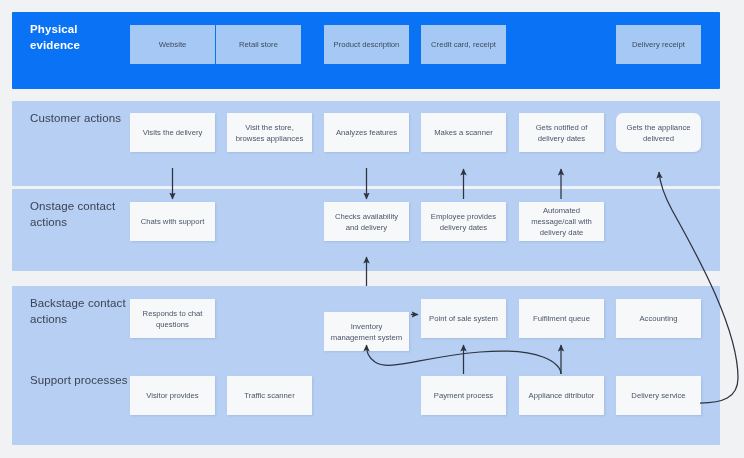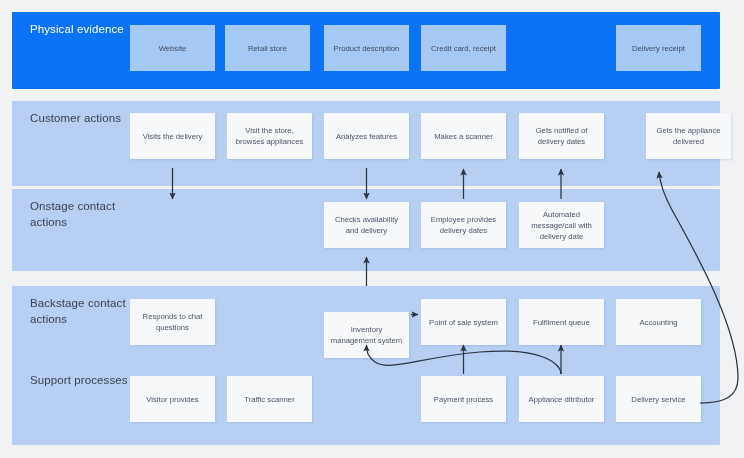--- a/index.html
+++ b/index.html
@@ -27,25 +27,25 @@
   .lane-title {
     position: absolute;
     left: 18px;
     top: 10px;
     width: 100px;
     font-size: 11.5px;
     line-height: 15.5px;
     color: #3b4252;
     letter-spacing: 0.1px;
   }
-  .header-lane .lane-title { color: #ffffff; font-weight: normal; }
+  .header-lane .lane-title { color: #ffffff; font-weight: bold; }
   .cell {
     position: absolute;
     width: 85px;
-    height: 46px;
+    height: 39px;
     background: #f7f8fa;
     display: flex;
     align-items: center;
     justify-content: center;
     text-align: center;
     font-size: 7.7px;
     line-height: 11px;
     color: #4a5568;
     padding: 10px 5px;
     box-shadow: 1px 1px 2px rgba(90,110,150,0.18);
@@ -68,21 +68,21 @@
 <body>
 
 <div id="blueprint">
 
   <div id="lanes-container">
       <div class="lane header-lane" style="top: 12px; height: 77px;">
         <div class="lane-title">Physical evidence</div>
         <div class="cell evidence" style="left: 118px; top: 13px;">
           <span>Website</span>
         </div>
-        <div class="cell evidence" style="left: 213px; top: 13px;">
+        <div class="cell evidence" style="left: 204px; top: 13px;">
           <span>Retail store</span>
         </div>
         <div class="cell evidence" style="left: 312px; top: 13px;">
           <span>Product description</span>
         </div>
         <div class="cell evidence" style="left: 409px; top: 13px;">
           <span>Credit card, receipt</span>
         </div>
         <div class="cell evidence" style="left: 604px; top: 13px;">
           <span>Delivery receipt</span>
@@ -98,26 +98,29 @@
         </div>
         <div class="cell" style="left: 312px; top: 12px;">
           <span>Analyzes features</span>
         </div>
         <div class="cell" style="left: 409px; top: 12px;">
           <span>Makes a scanner</span>
         </div>
         <div class="cell" style="left: 507px; top: 12px;">
           <span>Gets notified of delivery dates</span>
         </div>
-        <div class="cell" style="left: 634px; top: 12px;">
+        <div class="cell" style="left: 604px; top: 12px; border-radius: 7px;">
           <span>Gets the appliance delivered</span>
         </div>
       </div>
       <div class="lane" style="top: 189px; height: 82px;">
         <div class="lane-title">Onstage contact actions</div>
+        <div class="cell" style="left: 118px; top: 13px;">
+          <span>Chats with support</span>
+        </div>
         <div class="cell" style="left: 312px; top: 13px;">
           <span>Checks availability and delivery</span>
         </div>
         <div class="cell" style="left: 409px; top: 13px;">
           <span>Employee provides delivery dates</span>
         </div>
         <div class="cell" style="left: 507px; top: 13px;">
           <span>Automated message/call with delivery date</span>
         </div>
       </div>

